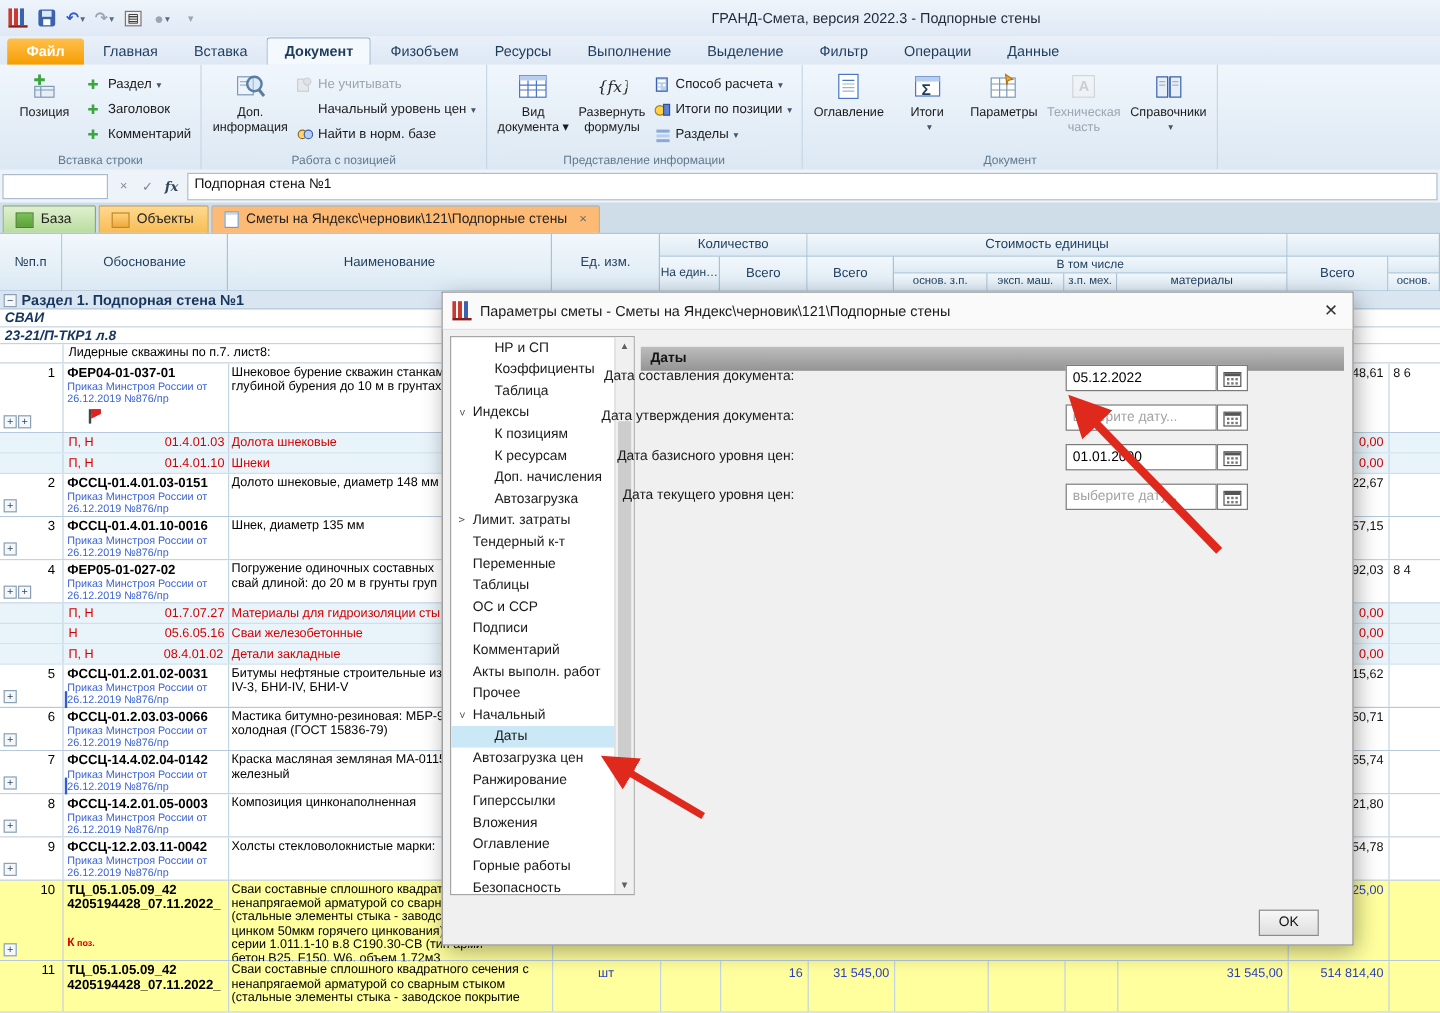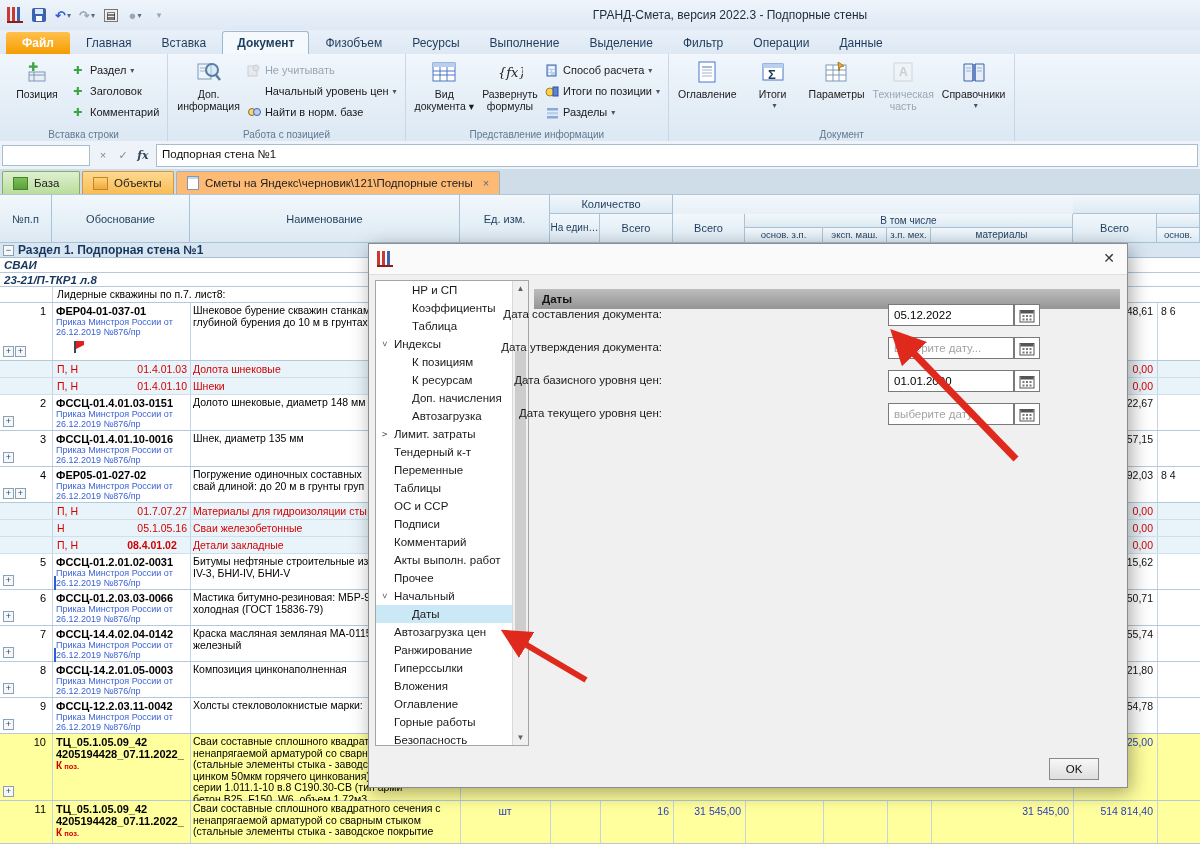--- a/index.html
+++ b/index.html
@@ -74,21 +74,21 @@
   .nameln{font-size:10.5px;color:#000;line-height:11.5px;}
   .secline{font-size:12px;font-weight:bold;color:#17365d;line-height:15px;}
   .subheadln{font-size:11.5px;font-weight:bold;font-style:italic;color:#17365d;line-height:14px;}
   .noteln{font-size:10.5px;color:#000;line-height:15px;}
   .redtxt{color:#d40000 !important;}
   .bluetxt{color:#2b3fbf !important;}
   .plusbox,.minusbox{position:absolute;width:11px;height:11px;border:1px solid #8aa0b4;background:#f4f8fb;color:#33475c;font-size:9px;line-height:9px;text-align:center;box-sizing:border-box;}
   .flag{position:absolute;width:10px;height:12px;}
   .flag:before{content:"";position:absolute;left:0;top:0;width:1.5px;height:12px;background:#444;}
   .flag:after{content:"";position:absolute;left:1.5px;top:0;border-top:4px solid #e02020;border-bottom:4px solid transparent;border-left:8px solid #e02020;}
-  .kpos{font-size:10px;font-weight:bold;color:#d40000;line-height:11px;}
+  .kpos{font-size:10px;font-weight:bold;color:#d40000;line-height:11px;margin-top:20px;}
   .kpos small{font-size:7.5px;font-weight:bold;}
   .linkline{position:absolute;width:2px;background:#2f5bd7;}
   .linksq{position:absolute;width:6px;height:6px;background:#2f5bd7;}
   .vnum{position:absolute;text-align:right;font-size:10.5px;color:#111;top:2px;}
   
   .dialog{position:absolute;left:368px;top:243px;width:760px;height:545px;background:#f0f0f0;border:1px solid #8c8c8c;box-sizing:border-box;box-shadow:3px 5px 18px rgba(0,0,0,.35);z-index:10;}
   .dlg-title{position:absolute;left:0;top:0;right:0;height:30px;background:#fafafa;border-bottom:1px solid #e0e0e0;display:flex;align-items:center;font-size:12px;color:#1a1a1a;}
   .dlg-title .ico-grand{margin:0 7px 0 8px;}
   .dlg-close{position:absolute;right:12px;top:6px;font-size:14px;color:#333;}
   .tree{position:absolute;left:6px;top:36px;width:154px;height:466px;background:#fff;border:1px solid #a5a5a5;box-sizing:border-box;overflow:hidden;}
@@ -398,20 +398,21 @@
         <span>№</span>
         <br>
         <span>п.п</span>
       </div>
       <div class="hc" style="left: 52px; top: 0px; width: 138px; height: 48px;">Обоснование</div>
       <div class="hc" style="left: 190px; top: 0px; width: 270px; height: 48px;">Наименование</div>
       <div class="hc" style="left: 460px; top: 0px; width: 90px; height: 48px;">Ед. изм.</div>
       <div class="hc" style="left: 550px; top: 0px; width: 123px; height: 19px;">Количество</div>
       <div class="hc" style="left: 550px; top: 19px; width: 50px; height: 29px; font-size: 10px;">На един…</div>
       <div class="hc" style="left: 600px; top: 19px; width: 73px; height: 29px;">Всего</div>
+      <div class="hc" style="left: 673px; top: 0px; width: 400px; height: 19px;">Стоимость единицы</div>
       <div class="hc" style="left: 673px; top: 19px; width: 72px; height: 29px;">Всего</div>
       <div class="hc" style="left: 745px; top: 19px; width: 328px; height: 14px; font-size: 10px;">В том числе</div>
       <div class="hc" style="left: 745px; top: 33px; width: 78px; height: 15px; font-size: 9.5px;">основ. з.п.</div>
       <div class="hc" style="left: 823px; top: 33px; width: 64px; height: 15px; font-size: 9.5px;">эксп. маш.</div>
       <div class="hc" style="left: 887px; top: 33px; width: 44px; height: 15px; font-size: 9.5px;">з.п. мех.</div>
       <div class="hc" style="left: 931px; top: 33px; width: 142px; height: 15px; font-size: 10px;">материалы</div>
       <div class="hc" style="left: 1073px; top: 0px; width: 127px; height: 19px;"></div>
       <div class="hc" style="left: 1073px; top: 19px; width: 84px; height: 29px;">Всего</div>
       <div class="hc" style="left: 1157px; top: 19px; width: 43px; height: 14px;"></div>
       <div class="hc" style="left: 1157px; top: 33px; width: 43px; height: 15px; font-size: 9.5px;">основ.</div>
@@ -544,32 +545,32 @@
         <div class="cell redtxt" style="left: 193px; top: 2px; width: 266px; font-size: 10.5px;">Материалы для гидроизоляции сты</div>
         <div class="vnum redtxt" style="left: 1073px; width: 80px;">0,00</div>
       </div>
       <div class="grow azure" style="top: 277px; height: 17px;">
         <div class="vline" style="left: 52px;"></div>
         <div class="vline" style="left: 190px;"></div>
         <div class="vline" style="left: 460px;"></div>
         <div class="vline" style="left: 1073px;"></div>
         <div class="vline" style="left: 1157px;"></div>
         <div class="cell redtxt" style="left: 57px; top: 2px; width: 40px; font-size: 10.5px;">Н</div>
-        <div class="cell redtxt" style="left: 97px; top: 2px; width: 90px; text-align: right; font-size: 10.5px;">05.1.05.16</div>
+        <div class="cell redtxt" style="left: 97px; top: 2px; width: 90px; text-align: right; font-size: 10.5px;">05.6.05.16</div>
         <div class="cell redtxt" style="left: 193px; top: 2px; width: 266px; font-size: 10.5px;">Сваи железобетонные</div>
         <div class="vnum redtxt" style="left: 1073px; width: 80px;">0,00</div>
       </div>
       <div class="grow azure" style="top: 294px; height: 17px;">
         <div class="vline" style="left: 52px;"></div>
         <div class="vline" style="left: 190px;"></div>
         <div class="vline" style="left: 460px;"></div>
         <div class="vline" style="left: 1073px;"></div>
         <div class="vline" style="left: 1157px;"></div>
         <div class="cell redtxt" style="left: 57px; top: 2px; width: 40px; font-size: 10.5px;">П, Н</div>
-        <div class="cell redtxt" style="left: 107px; top: 2px; width: 90px; text-align: center; font-size: 10.5px; font-weight: bold;">08.4.01.02</div>
+        <div class="cell redtxt" style="left: 96px; top: 2px; width: 90px; text-align: right; font-size: 10.5px;">08.4.01.02</div>
         <div class="cell redtxt" style="left: 193px; top: 2px; width: 266px; font-size: 10.5px;">Детали закладные</div>
         <div class="vnum redtxt" style="left: 1073px; width: 80px;">0,00</div>
       </div>
       <div class="grow" style="top: 311px; height: 36px;">
         <div class="vline" style="left: 52px;"></div>
         <div class="vline" style="left: 190px;"></div>
         <div class="vline" style="left: 460px;"></div>
         <div class="vline" style="left: 1073px;"></div>
         <div class="vline" style="left: 1157px;"></div>
         <div class="rownum">5</div>
@@ -714,20 +715,21 @@
         <div class="vnum bluetxt" style="left: 600px; width: 69px; top: 4px;">16</div>
         <div class="vnum bluetxt" style="left: 673px; width: 68px; top: 4px;">31 545,00</div>
         <div class="vnum bluetxt" style="left: 931px; width: 138px; top: 4px;">31 545,00</div>
         <div class="vnum bluetxt" style="left: 1073px; width: 80px; top: 4px;">514 814,40</div>
       </div>
     </div>
 
   <div class="dialog">
     <div class="dlg-title">
       <span class="ico-grand"></span>
+      <span>Параметры сметы - Сметы на Яндекс\черновик\121\Подпорные стены</span>
       <span class="dlg-close">✕</span>
     </div>
     <div class="tree" id="dtree">
         <div class="titem l2"><span>НР и СП</span></div>
         <div class="titem l2"><span>Коэффициенты</span></div>
         <div class="titem l2"><span>Таблица</span></div>
         <div class="titem l1"><span class="chev down">&gt;</span><span>Индексы</span></div>
         <div class="titem l2"><span>К позициям</span></div>
         <div class="titem l2"><span>К ресурсам</span></div>
         <div class="titem l2"><span>Доп. начисления</span></div>

